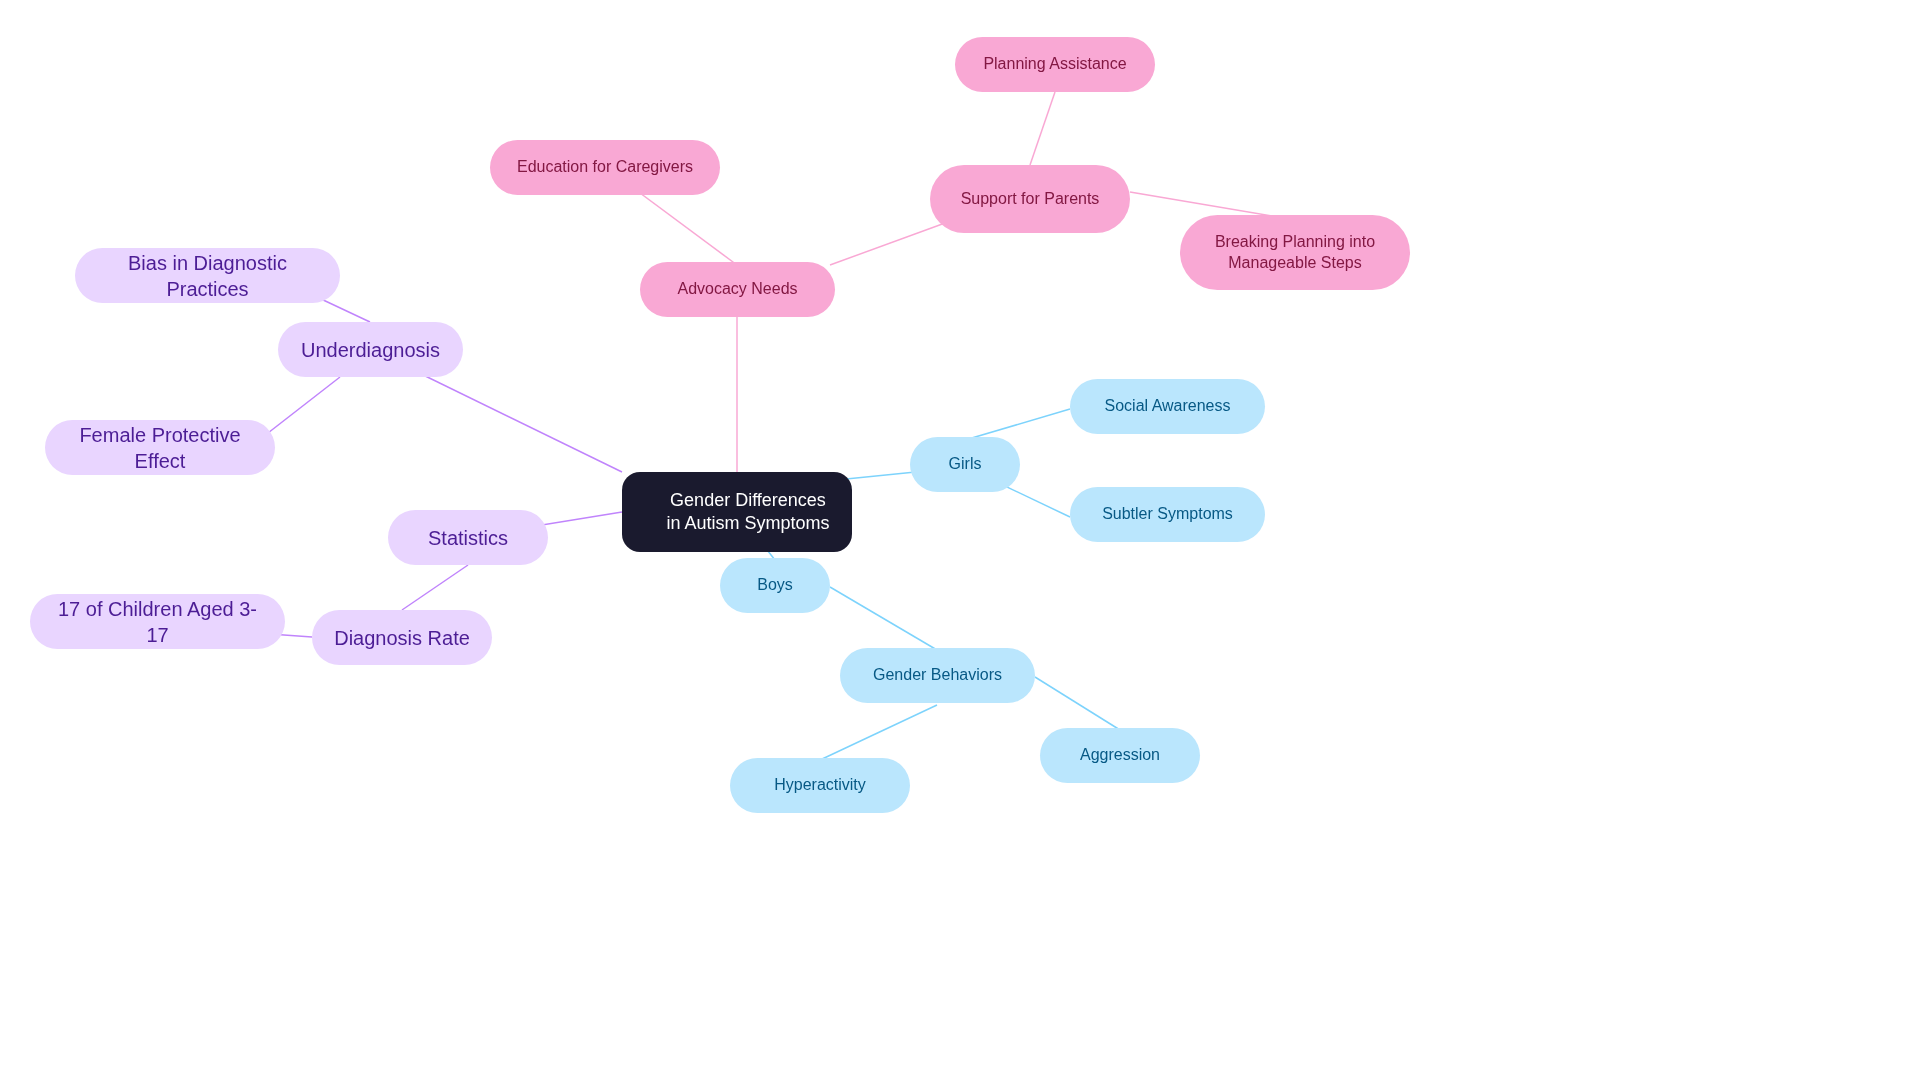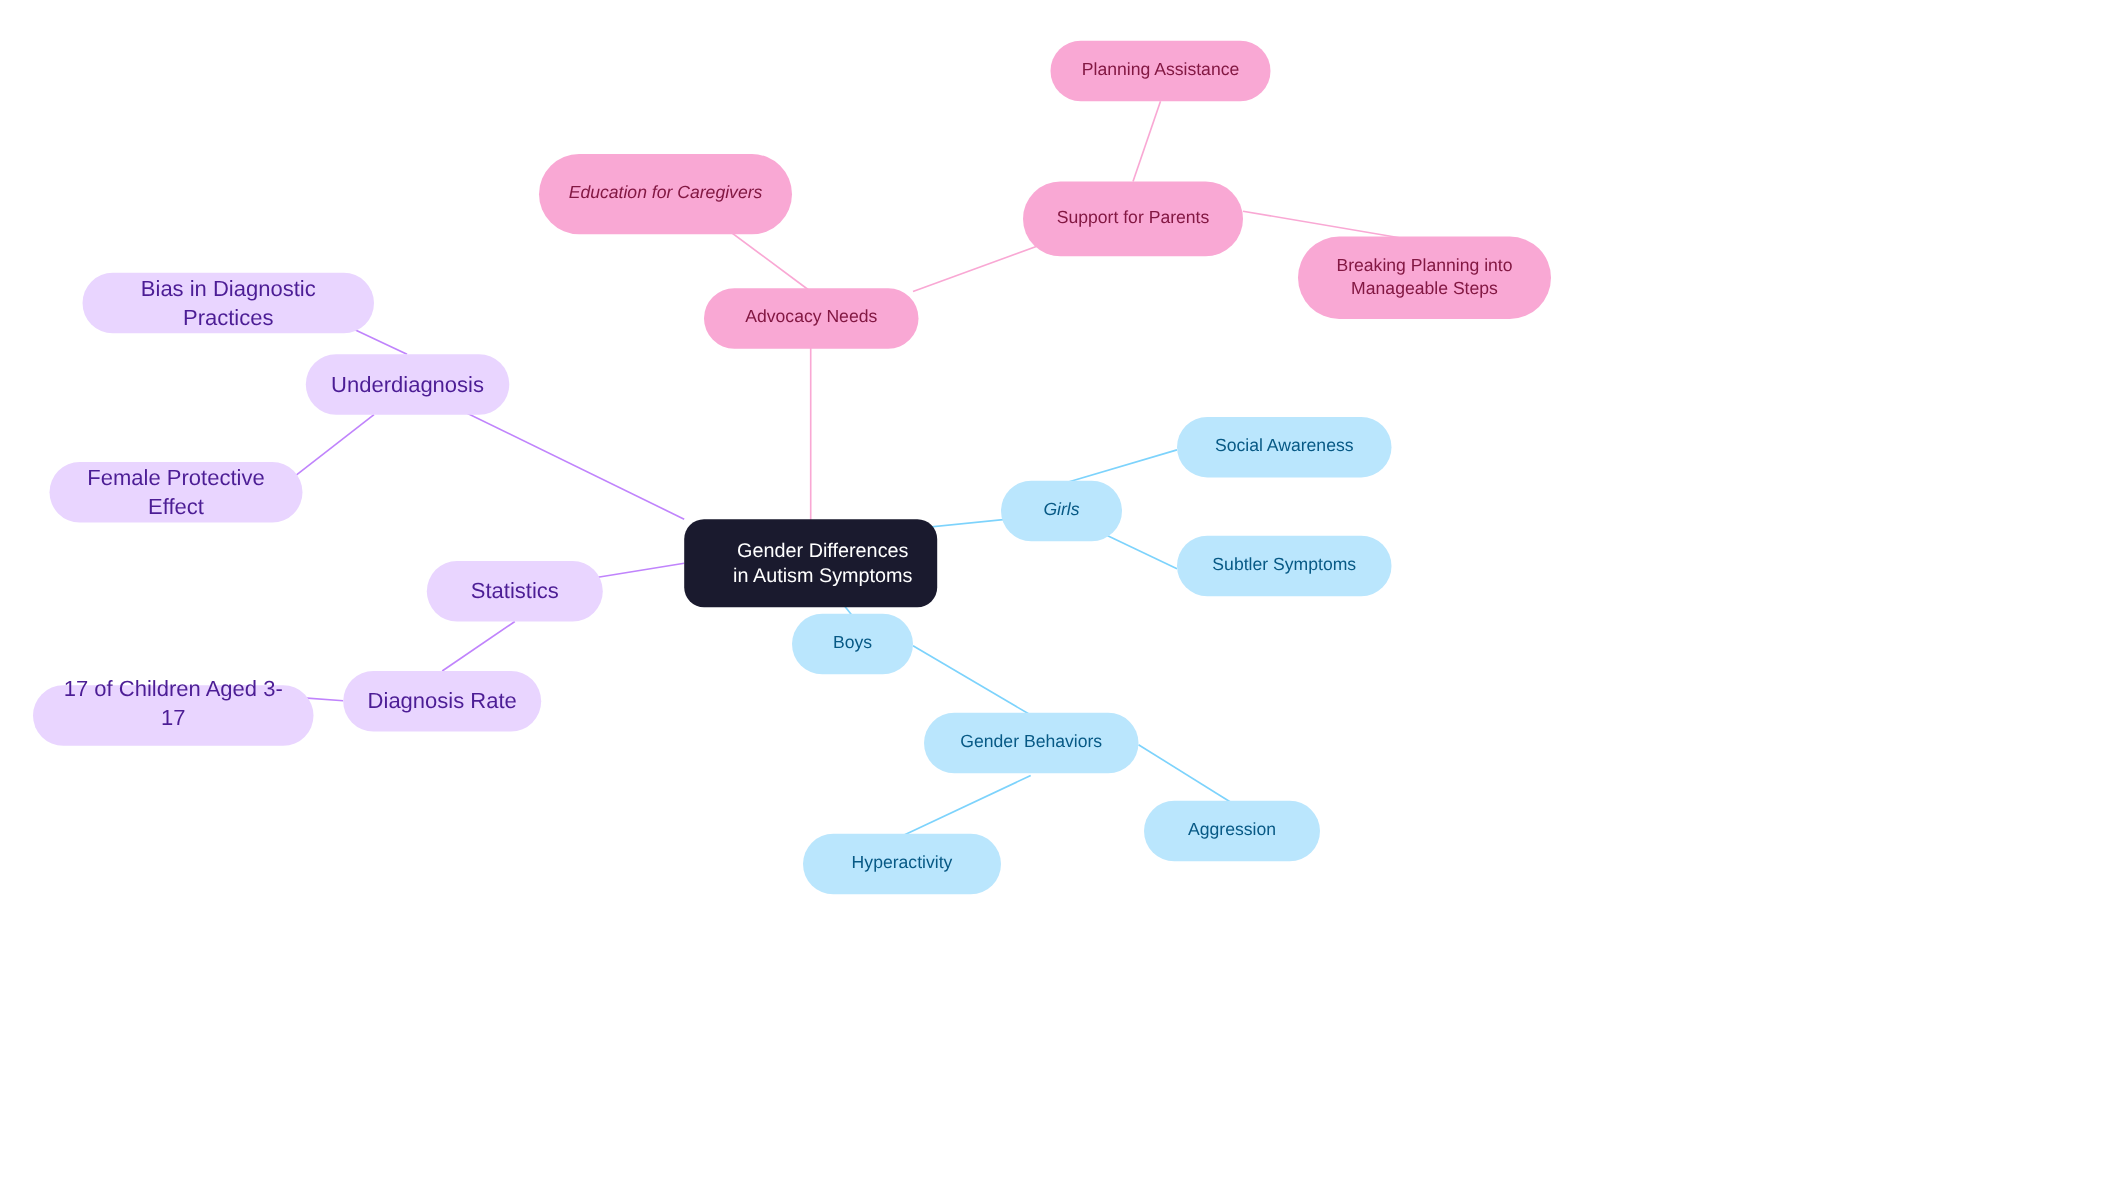--- a/index.html
+++ b/index.html
@@ -113,21 +113,21 @@
 
 <div class="node node-pink" style="left:930px; top:165px; width:200px; height:68px;">
   <span>Support for Parents</span>
 </div>
 
 <div class="node node-pink" style="left:1180px; top:215px; width:230px; height:75px;">
   <span>Breaking Planning into
 Manageable Steps</span>
 </div>
 
-<div class="node node-pink" style="left:490px; top:140px; width:230px; height:73px;font-style:italic;">
+<div class="node node-pink" style="left:490px; top:140px; width:230px; height:55px;">
   <span>Education for Caregivers</span>
 </div>
 
 <div class="node node-pink" style="left:640px; top:262px; width:195px; height:55px;">
   <span>Advocacy Needs</span>
 </div>
 
 <div class="node node-purple" style="left:75px; top:248px; width:265px; height:55px;">
   <span>Bias in Diagnostic Practices</span>
 </div>
@@ -141,25 +141,25 @@
 </div>
 
 <div class="node node-purple" style="left:388px; top:510px; width:160px; height:55px;">
   <span>Statistics</span>
 </div>
 
 <div class="node node-purple" style="left:312px; top:610px; width:180px; height:55px;">
   <span>Diagnosis Rate</span>
 </div>
 
-<div class="node node-purple" style="left:30px; top:623px; width:255px; height:55px;align-items:flex-end;">
+<div class="node node-purple" style="left:30px; top:594px; width:255px; height:55px;">
   <span>17 of Children Aged 3-17</span>
 </div>
 
-<div class="node node-blue" style="left:910px; top:437px; width:110px; height:55px;font-style:italic;">
+<div class="node node-blue" style="left:910px; top:437px; width:110px; height:55px;">
   <span>Girls</span>
 </div>
 
 <div class="node node-blue" style="left:1070px; top:379px; width:195px; height:55px;">
   <span>Social Awareness</span>
 </div>
 
 <div class="node node-blue" style="left:1070px; top:487px; width:195px; height:55px;">
   <span>Subtler Symptoms</span>
 </div>

